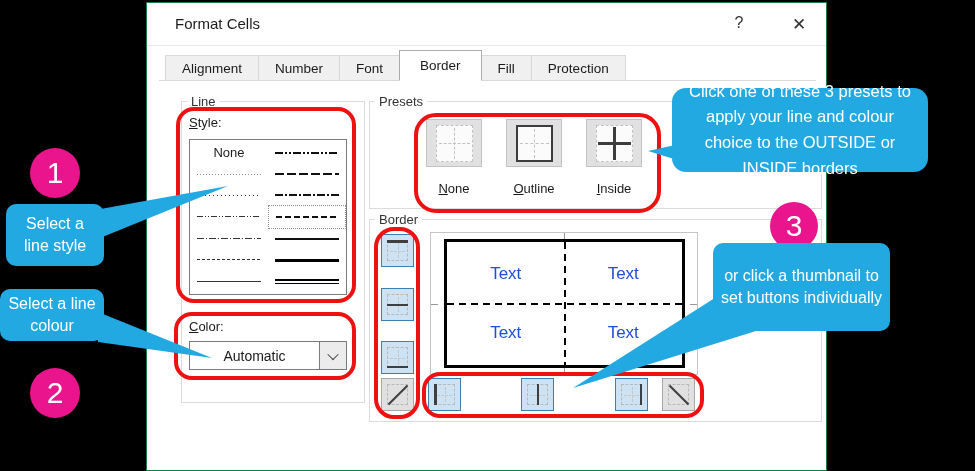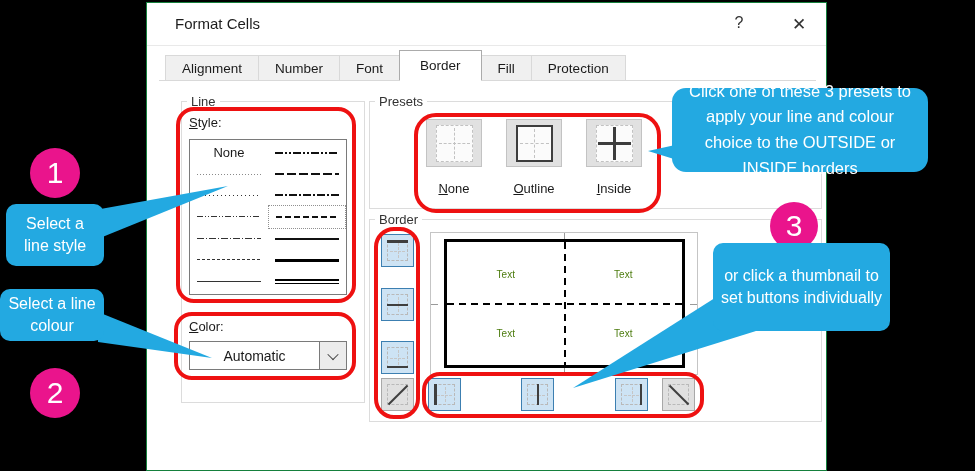--- a/index.html
+++ b/index.html
@@ -92,21 +92,21 @@
 
   
   .preview-frame { position:absolute; left:283px; top:229px; width:268px; height:143px;
                    border:1px solid #c5c5c5; background:#fff; }
   .tick { position:absolute; background:#9a9a9a; }
   .pbox { position:absolute; left:13px; top:6px; width:241px; height:129px; border:3px solid #000; }
   .pdash-v { position:absolute; left:50%; top:0; bottom:0; width:2px; margin-left:-1px;
              background:repeating-linear-gradient(180deg,#000 0 7px,transparent 7px 12px); }
   .pdash-h { position:absolute; top:50%; left:0; right:0; height:2px; margin-top:-1px;
              background:repeating-linear-gradient(90deg,#000 0 7px,transparent 7px 12px); }
-  .ptext { position:absolute; font-size:10px; color:#4d7c0f; transform:translate(-50%,-50%); }
+  .ptext { position:absolute; font-size:17px; color:#1d4ed8; transform:translate(-50%,-50%); }
 
   .footer-hint { position:absolute; left:29px; top:443px; font-size:13px; color:#1a1a1a; width:640px; }
 
   
   .redrect { position:absolute; border:4px solid #ee1111; border-radius:18px; z-index:20; pointer-events:none; }
   .tails { position:absolute; inset:0; z-index:30; pointer-events:none; }
   .badge { position:absolute; width:50px; height:50px; border-radius:50%; background:#ea148c; color:#fff;
            display:flex; align-items:center; justify-content:center; font-size:30px; z-index:40; }
   .bubble { position:absolute; background:#23a9e1; color:#fff; border-radius:10px; z-index:50;
             display:flex; align-items:center; justify-content:center; text-align:center;

